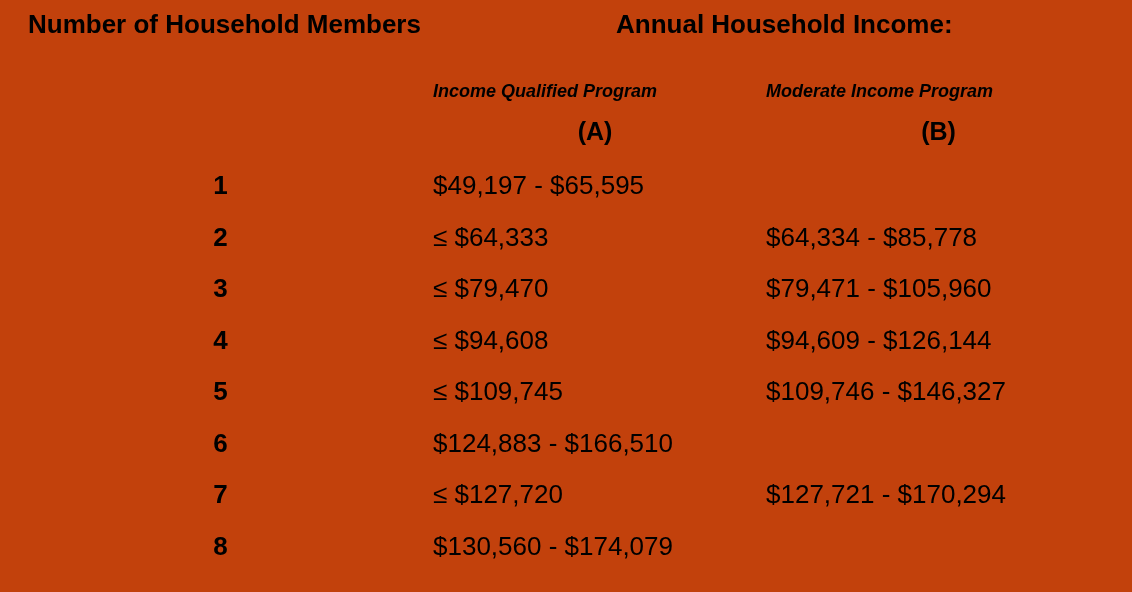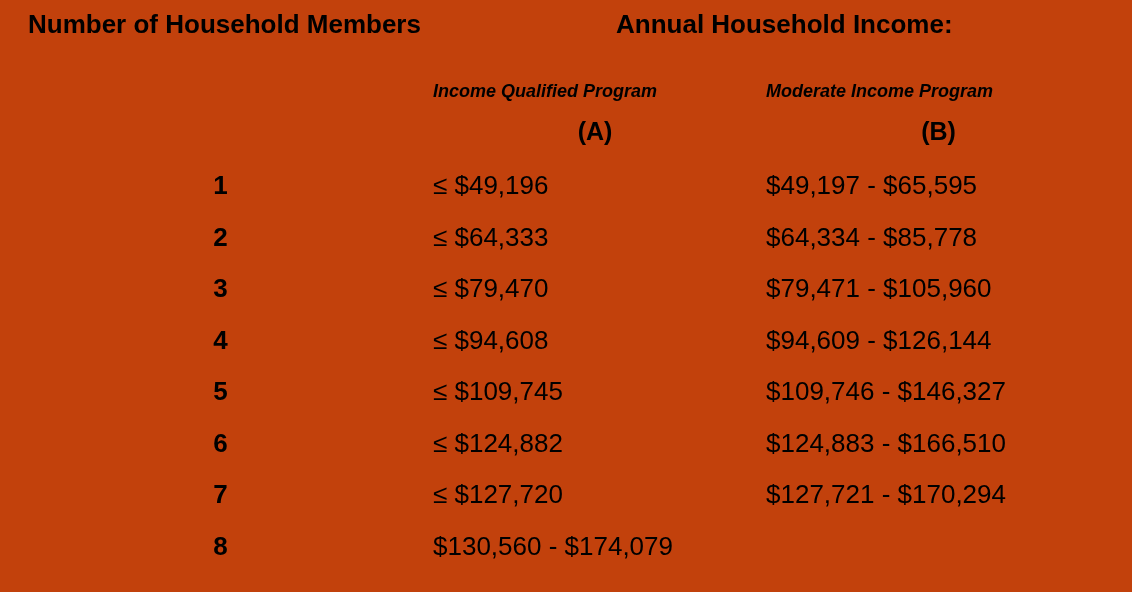--- a/index.html
+++ b/index.html
@@ -89,21 +89,20 @@
 
   <div class="col-header" id="col-header-b">
     <span class="label">Moderate Income Program</span>
     <span class="sublabel">(B)</span>
   </div>
 
   <div class="rows">
 
     <div class="row">
       <div class="cell members">1</div>
-      <div class="cell">≤ $49,196</div>
       <div class="cell">$49,197 - $65,595</div>
     </div>
 
     <div class="row">
       <div class="cell members">2</div>
       <div class="cell">≤ $64,333</div>
       <div class="cell">$64,334 - $85,778</div>
     </div>
 
     <div class="row">
@@ -119,21 +118,20 @@
     </div>
 
     <div class="row">
       <div class="cell members">5</div>
       <div class="cell">≤ $109,745</div>
       <div class="cell">$109,746 - $146,327</div>
     </div>
 
     <div class="row">
       <div class="cell members">6</div>
-      <div class="cell">≤ $124,882</div>
       <div class="cell">$124,883 - $166,510</div>
     </div>
 
     <div class="row">
       <div class="cell members">7</div>
       <div class="cell">≤ $127,720</div>
       <div class="cell">$127,721 - $170,294</div>
     </div>
 
     <div class="row">

